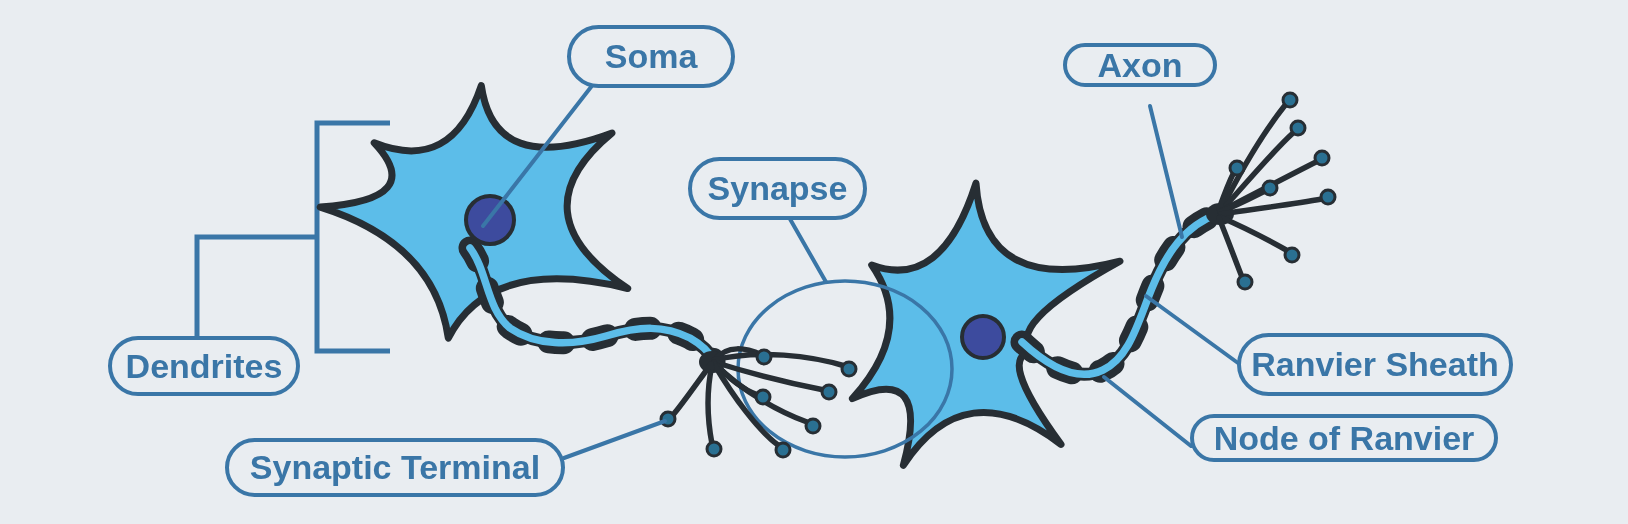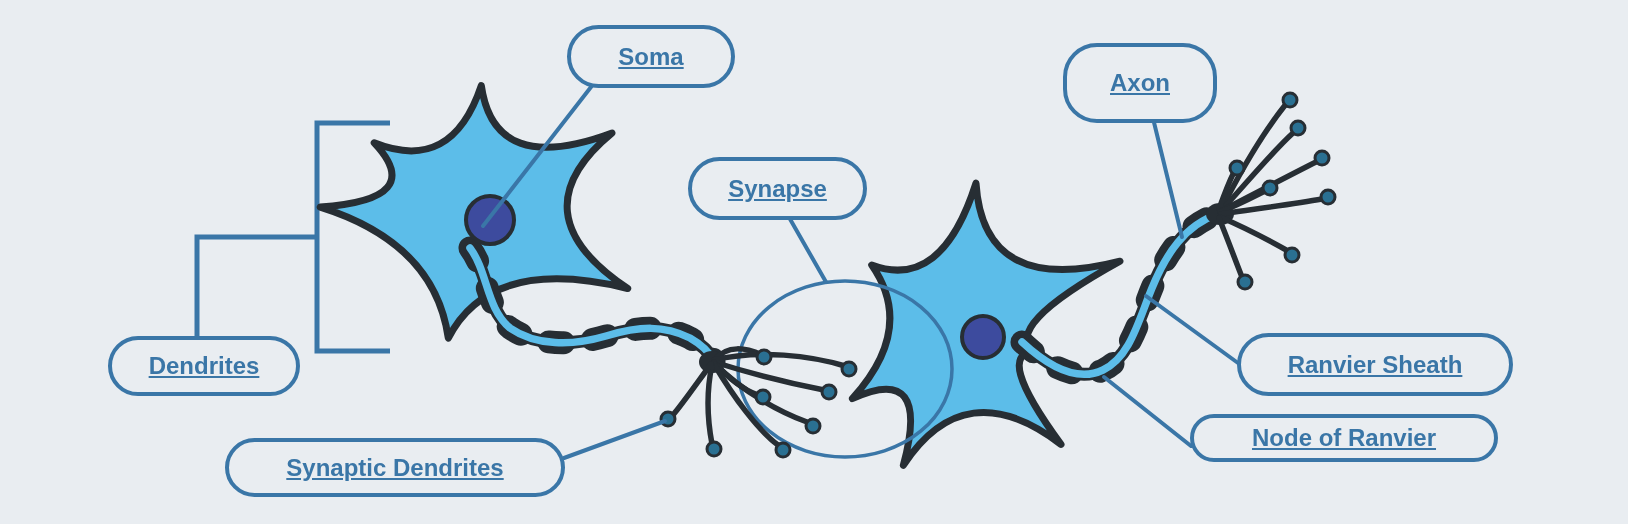--- a/index.html
+++ b/index.html
@@ -6,21 +6,21 @@
     --bg:#e9edf1; --accent:#3a76a7; --outline:#272e34;
     --cell:#5cbde9; --nucleus:#3d4b9e; --dot:#2a7092;
   }
   html,body{margin:0;padding:0;background:var(--bg);}
   .stage{position:relative;width:1628px;height:524px;background:var(--bg);
          font-family:"Liberation Sans",sans-serif;overflow:hidden;}
   .stage svg{position:absolute;left:0;top:0;}
   .pill{position:absolute;box-sizing:border-box;border:4px solid var(--accent);
         border-radius:34px;background:var(--bg);color:var(--accent);
         display:flex;align-items:center;justify-content:center;
-        font-weight:700;font-size:24px;letter-spacing:0;white-space:nowrap;text-decoration:underline;}
+        font-weight:700;font-size:34px;letter-spacing:0;white-space:nowrap;}
   .leader{stroke:var(--accent);stroke-width:4;fill:none;stroke-linecap:round;}
   .bracket{stroke:var(--accent);stroke-width:5;fill:none;}
   .cell{fill:var(--cell);stroke:var(--outline);stroke-width:7;stroke-linejoin:round;}
   .nucleus{fill:var(--nucleus);stroke:var(--outline);stroke-width:4;}
   .syncircle{fill:none;stroke:var(--accent);stroke-width:3.5;}
   .myelin{fill:none;stroke:var(--outline);stroke-width:23;stroke-linecap:round;stroke-dasharray:15 29;}
   .axon-dark{fill:none;stroke:var(--outline);stroke-width:13;stroke-linecap:round;}
   .axon-core{fill:none;stroke:var(--cell);stroke-width:7.5;stroke-linecap:round;}
   .branch{fill:none;stroke:var(--outline);stroke-width:5.5;stroke-linecap:round;}
   .tdot{fill:var(--dot);stroke:var(--outline);stroke-width:3;}
@@ -97,19 +97,19 @@
 
     <path class="leader" d="M591,87 L483,226"></path>
     <path class="leader" d="M1150,106 L1182,237"></path>
     <path class="leader" d="M790,219 L826,282"></path>
     <path class="leader" d="M564,458 L665,421"></path>
     <path class="leader" d="M1146,296 L1238,363"></path>
     <path class="leader" d="M1104,377 L1191,446"></path>
   </svg>
 
   <div class="pill" style="left:567px;top:25px;width:168px;height:63px;">Soma</div>
-  <div class="pill" style="left:1063px;top:43px;width:154px;height:80px;">Axon</div>
+  <div class="pill" style="left:1063px;top:43px;width:154px;height:44px;">Axon</div>
   <div class="pill" style="left:108px;top:336px;width:192px;height:60px;">Dendrites</div>
   <div class="pill" style="left:688px;top:157px;width:179px;height:63px;">Synapse</div>
-  <div class="pill" style="left:225px;top:438px;width:340px;height:59px;">Synaptic Dendrites</div>
+  <div class="pill" style="left:225px;top:438px;width:340px;height:59px;">Synaptic Terminal</div>
   <div class="pill" style="left:1237px;top:333px;width:276px;height:63px;">Ranvier Sheath</div>
   <div class="pill" style="left:1190px;top:414px;width:308px;height:48px;">Node of Ranvier</div>
 </div>
 
 </body></html>

